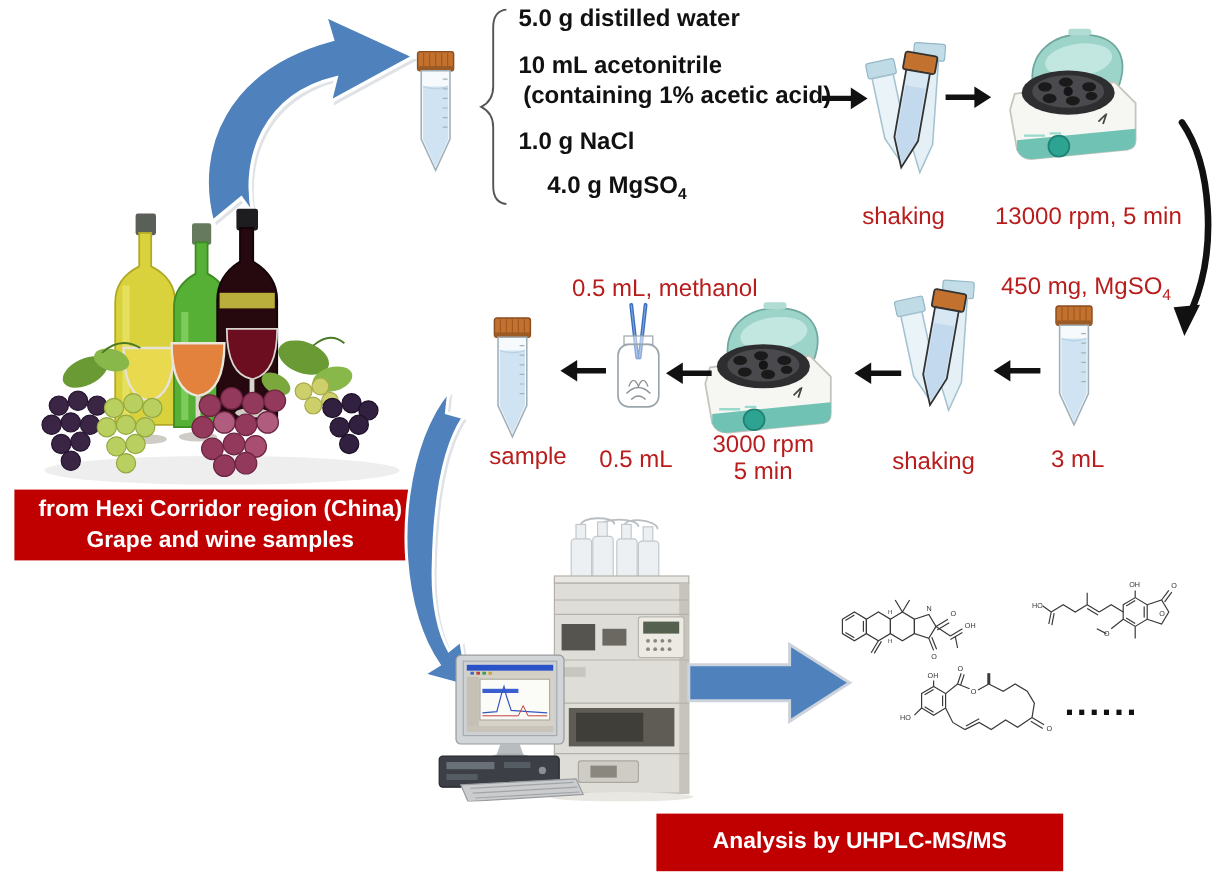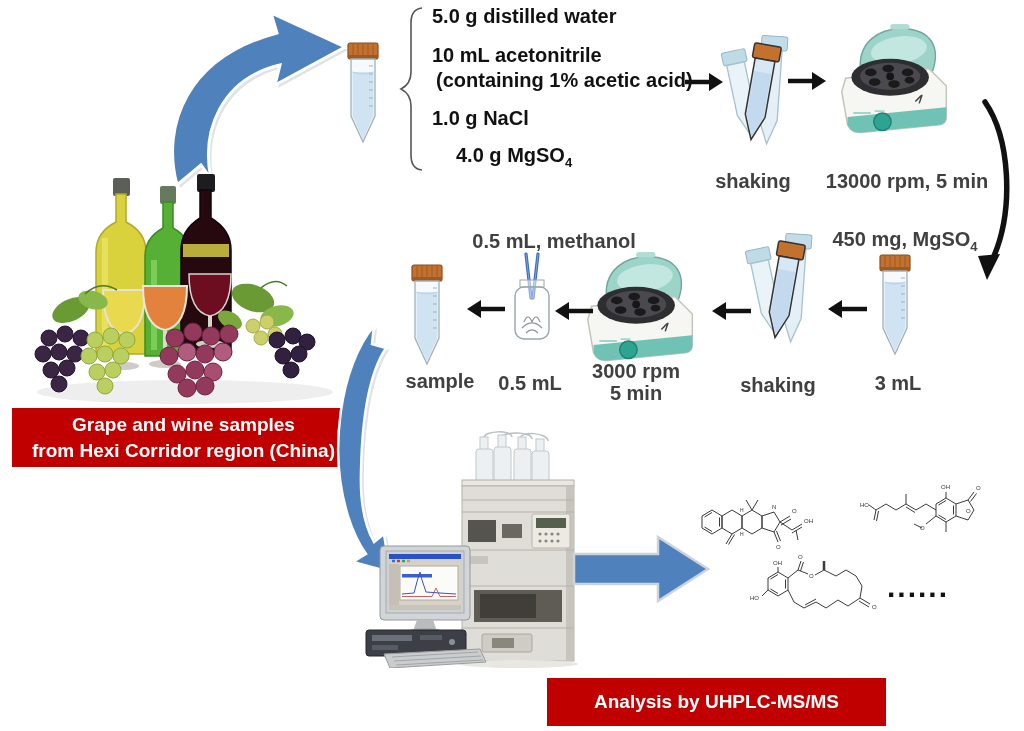--- a/index.html
+++ b/index.html
@@ -1,19 +1,19 @@
 <!DOCTYPE html>
 <html><head>
 <meta charset="utf-8">
 <style>
   html,body{margin:0;padding:0;background:#fff;}
   .canvas{position:relative;width:1024px;height:731px;background:#fff;overflow:hidden;
           font-family:"Liberation Sans",sans-serif;}
   .abs{position:absolute;}
-  .lbl{font-weight:bold;color:#404040;font-size:20px;text-align:center;line-height:22px;white-space:nowrap;}
+  .lbl{font-weight:normal;color:#b91c1c;font-size:20px;text-align:center;line-height:22px;white-space:nowrap;}
   .reagent{font-weight:bold;color:#111;font-size:20px;line-height:24px;white-space:nowrap;}
   sub{font-size:13px;}
   .banner{background:#c00000;color:#fff;font-weight:bold;font-size:19px;text-align:center;
           display:flex;flex-direction:column;justify-content:center;line-height:26px;}
   svg{display:block;}
 </style>
 </head>
 <body>
 
 <div class="canvas">
@@ -289,22 +289,22 @@
     <path d="M9 2 V16 M14 2 V16 M19 2 V16 M24 2 V16 M29 2 V16" stroke="#a35a22" stroke-width="1"></path>
     <rect x="4" y="13" width="30" height="4" fill="#9c5a24"></rect>
     <path d="M7 17 L7 74 L19 100 L31 74 L31 17 Z" fill="#f6fafc" stroke="#9fb0ba" stroke-width="1.3"></path>
     <path d="M8.5 28 L8.5 74 L19 97.5 L29.5 74 L29.5 28 Z" fill="#cfe3f2"></path>
     <path d="M8.5 28 Q19 32 29.5 28" fill="none" stroke="#b8d2e6"></path>
     <path d="M25 24 h4 M25 32 h4 M25 40 h4 M25 48 h4 M25 56 h4 M25 64 h4" stroke="#9fb4c0"></path>
   </svg>
   <div class="abs lbl" style="left:394px;top:370px;width:92px;">sample</div>
 
   <div class="abs banner" style="left:12px;top:408px;width:343px;height:59px;">
+    <div>from Hexi Corridor region (China)</div>
     <div>Grape and wine samples</div>
-    <div>from Hexi Corridor region (China)</div>
   </div>
 
 
   <svg class="abs" style="left:326px;top:320px;" width="72" height="262" viewBox="0 0 72 262">
     <path d="M48 6 C14 46 2 132 22 196 C27 212 33 224 40 234 L27 242 L64 252 L58 214 L48 222 C40 208 34 184 35 152 C36 96 44 52 60 28 L46 24 Z" transform="translate(3,2)" fill="#c9ced6" opacity="0.6"></path>
     <path d="M48 6 C14 46 2 132 22 196 C27 212 33 224 40 234 L27 242 L64 252 L58 214 L48 222 C40 208 34 184 35 152 C36 96 44 52 60 28 L46 24 Z" fill="#4f81bd" stroke="#ffffff" stroke-width="2.5"></path>
   </svg>
 
   <svg class="abs" style="left:362px;top:428px;" width="218" height="240" viewBox="0 0 218 240">
     <path d="M122 10 C122 2 150 2 150 9 M138 11 C138 3 170 3 170 11 M158 11 C158 2 186 5 186 13" stroke="#b9bec2" fill="none" stroke-width="1.5"></path>

